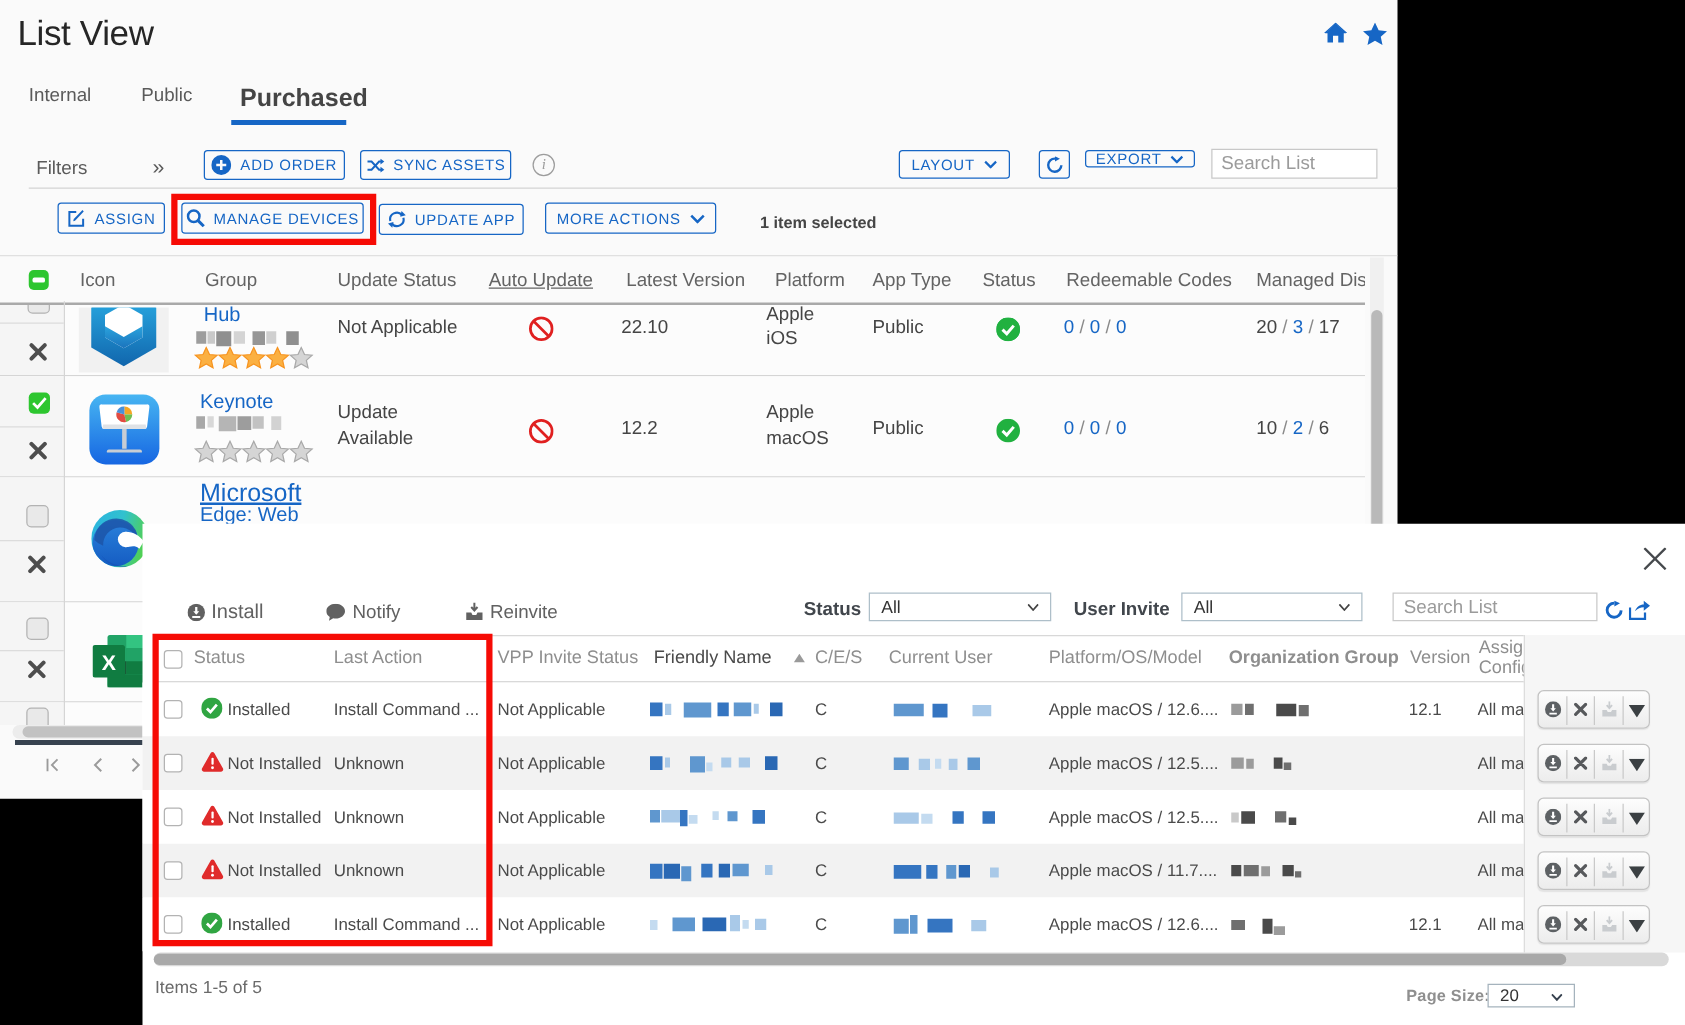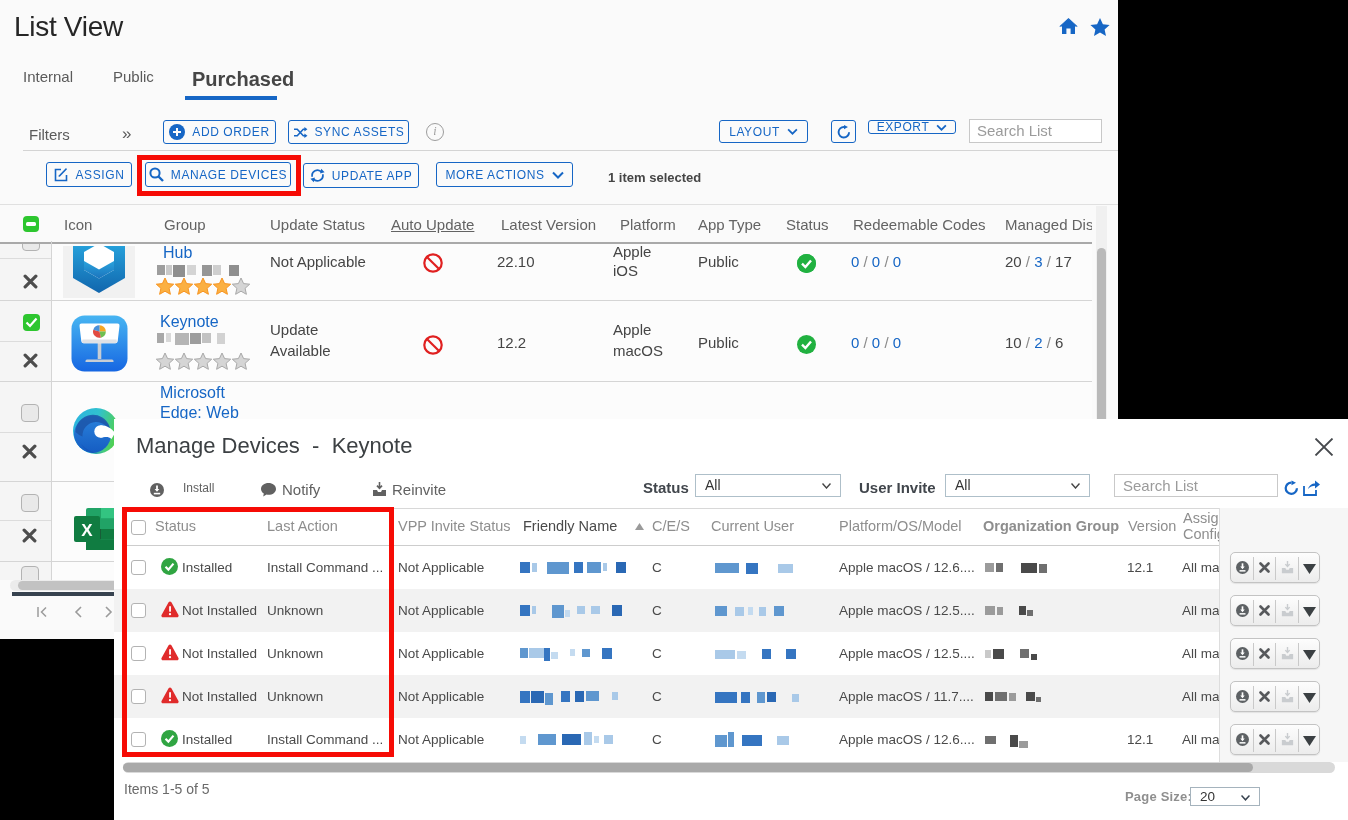--- a/index.html
+++ b/index.html
@@ -280,21 +280,21 @@
         </defs>
         <g clip-path="url(#ec)">
           <rect width="46" height="46" fill="url(#egTop)"></rect>
           <circle cx="19.5" cy="26.5" r="18.5" fill="url(#egBall)"></circle>
           <path d="M2.5 24 A17.5 17.5 0 0 1 36.5 18.5 L37 27 A13.5 13.5 0 0 0 9.5 28.5 A17.5 17.5 0 0 1 2.5 24 Z" fill="#1c55a8" opacity=".85"></path>
           <path d="M8 36 A23 23 0 0 0 30 44.5 A18.5 18.5 0 0 1 8 36 Z" fill="#1850b4" opacity=".6"></path>
           <path d="M27.5 17.3 C34 17.3 38.5 20.5 42 25 L38.5 31 C34.5 27.5 31 29.7 27.5 29.7 Z" fill="#fff"></path>
           <circle cx="27.5" cy="23.5" r="6.2" fill="#fff"></circle>
         </g>
       </svg>
-      <div class="cell link" style="left:160px;top:2px;font-size:16px;">Microsoft</div>
+      <div class="cell link" style="left:160px;top:2px;font-size:20px;text-decoration:underline;">Microsoft</div>
       <div class="cell link" style="left:160px;top:22px;font-size:16px;">Edge: Web</div>
     </div>
     <div class="abs" style="left:0;top:481px;width:1092px;height:1px;background:#d5d5d5;"></div>
 
     <div class="abs" style="left:0;top:482px;width:1092px;height:79px;background:#fcfcfc;overflow:hidden;">
       <div class="abs" style="left:0;top:0;width:51px;height:100%;background:#f5f5f5;"></div>
       <div class="abs" style="left:21px;top:12px;width:18px;height:18px;border-radius:4px;background:#e9e9e9;border:1px solid #b3b3b3;"></div>
       <div class="abs" style="left:0;top:38px;width:51px;height:1px;background:#dcdcdc;"></div>
       <svg class="xmark" style="left:22px;top:46px;" viewBox="0 0 14 14">
           <path d="M2 2 L12 12 M12 2 L2 12" stroke="#4d4d4d" stroke-width="3" stroke-linecap="round"></path>
@@ -333,33 +333,32 @@
       </svg>
     <svg class="abs" style="left:73px;top:606px;" width="10" height="12" viewBox="0 0 10 12">
         <path d="M8 1 L3 6 L8 11" fill="none" stroke="#9b9b9b" stroke-width="1.6"></path>
       </svg>
     <svg class="abs" style="left:104px;top:606px;" width="10" height="12" viewBox="0 0 10 12">
         <path d="M2 1 L7 6 L2 11" fill="none" stroke="#9b9b9b" stroke-width="1.6"></path>
       </svg>
   </div>
 
   <div id="modal" class="abs">
-    <div class="abs" style="left:22px;top:14px;font-size:22px;color:#3c4043;font-weight:400;">Manage Devices&nbsp; - &nbsp;Keynote</div>
 
     <svg class="abs" style="left:1200px;top:19px;" width="20" height="18" viewBox="0 0 20 18">
         <path d="M1.5 0.5 L18.5 17.5 M18.5 0.5 L1.5 17.5" stroke="#46494d" stroke-width="1.8"></path>
       </svg>
 
     <svg class="abs" style="left:36px;top:64px;" width="14" height="14" viewBox="0 0 14 14">
         <circle cx="7" cy="7" r="7" fill="#616161"></circle>
         <path d="M7 2.5 V7.5" stroke="#fff" stroke-width="1.8"></path>
         <path d="M4.6 6 L7 8.8 L9.4 6 Z" fill="#fff"></path>
         <path d="M3.8 10.6 h6.4" stroke="#fff" stroke-width="1.6"></path>
       </svg>
-    <div class="abs" style="left:69px;top:62px;font-size:12px;color:#616161;text-align:right;">Install</div>
+    <div class="abs" style="left:55px;top:62px;font-size:16px;color:#616161;text-align:right;">Install</div>
     <svg class="abs" style="left:147px;top:64px;" width="15" height="14" viewBox="0 0 15 14">
         <path d="M7.5 0 C3.4 0 0 2.6 0 5.9 C0 7.8 1.1 9.4 2.8 10.5 L2.2 13.6 L5.6 11.6 C6.2 11.7 6.8 11.8 7.5 11.8 C11.6 11.8 15 9.1 15 5.9 C15 2.6 11.6 0 7.5 0 Z" fill="#616161"></path>
       </svg>
     <div class="abs" style="left:168px;top:62px;font-size:15px;color:#616161;">Notify</div>
     <svg class="abs" style="left:258px;top:63px;" width="15" height="15" viewBox="0 0 15 15">
         <path d="M1 8 L5 8 L6 10 L9 10 L10 8 L14 8 L14 14 L1 14 Z" fill="#616161"></path>
         <path d="M7.5 0 V6 M5 3.6 L7.5 6.4 L10 3.6" fill="none" stroke="#616161" stroke-width="1.6"></path>
       </svg>
     <div class="abs" style="left:278px;top:62px;font-size:15px;color:#616161;">Reinvite</div>
 

